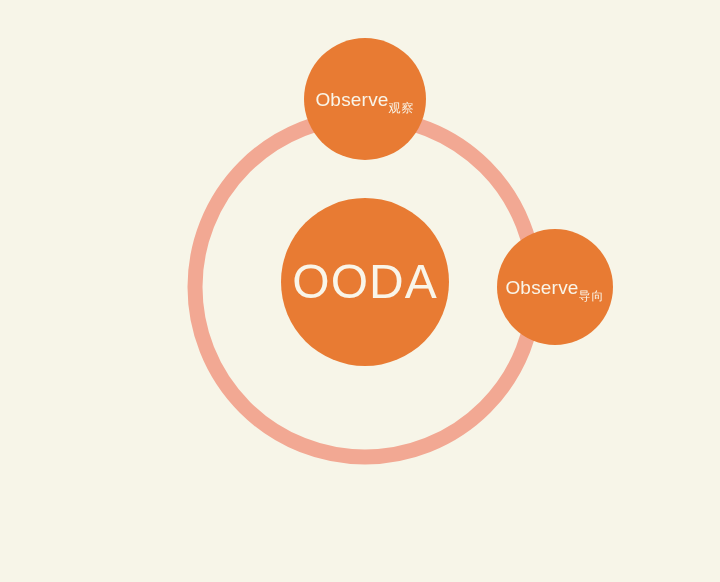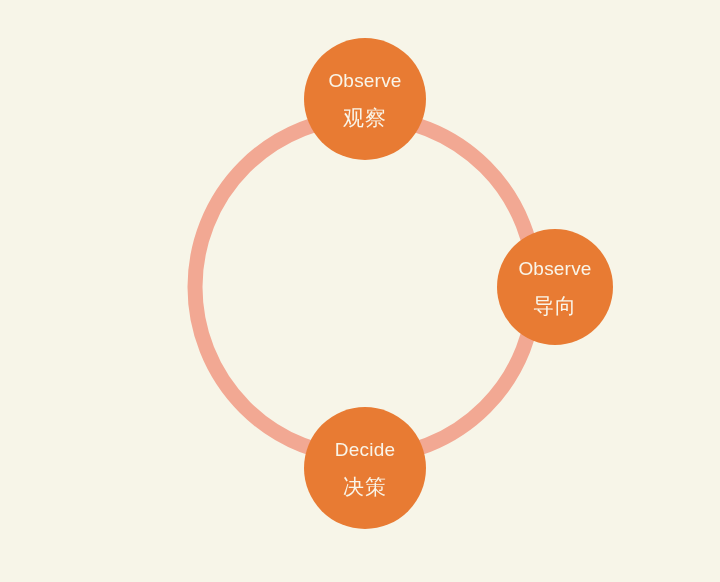--- a/index.html
+++ b/index.html
@@ -24,37 +24,37 @@
     top: 0;
     width: 720px;
     height: 582px;
     display: block;
   }
   .node {
     position: absolute;
     border-radius: 50%;
     background: #E87B33;
     display: flex;
-    flex-direction: column;
+    flex-direction: row;
     align-items: center;
     justify-content: center;
     box-sizing: border-box;
     text-align: center;
     line-height: 1;
   }
   .node .label-en {
     color: #F9F5E9;
     font-size: 19px;
     font-weight: 400;
     letter-spacing: 0.2px;
     white-space: nowrap;
   }
   .node .label-zh {
     color: #F9F5E9;
-    font-size: 21px;
+    font-size: 12px;
     font-weight: 400;
     letter-spacing: 1px;
     white-space: nowrap;
     margin-top: 17px;
   }
   
   #node-center {
     left: 281px;
     top: 198px;
     width: 168px;
@@ -97,30 +97,29 @@
 </style>
 </head>
 <body>
 
 <div id="diagram-stage">
 
   <svg id="ooda-svg" viewBox="0 0 720 582" aria-hidden="true">
     <circle cx="365" cy="287" r="170" fill="none" stroke="#F2A893" stroke-width="15"></circle>
   </svg>
 
+  <div class="node" id="node-center">
+    <span class="label-en">OODA</span>
+  </div>
 
   <div class="node" id="node-observe">
     <span class="label-en">Observe</span>
     <span class="label-zh">观察</span>
   </div>
 
   <div class="node" id="node-orient">
     <span class="label-en">Observe</span>
     <span class="label-zh">导向</span>
   </div>
 
-  <div class="node" id="node-decide">
-    <span class="label-en">Decide</span>
-    <span class="label-zh">决策</span>
-  </div>
 
 
 </div>
 
 </body></html>

